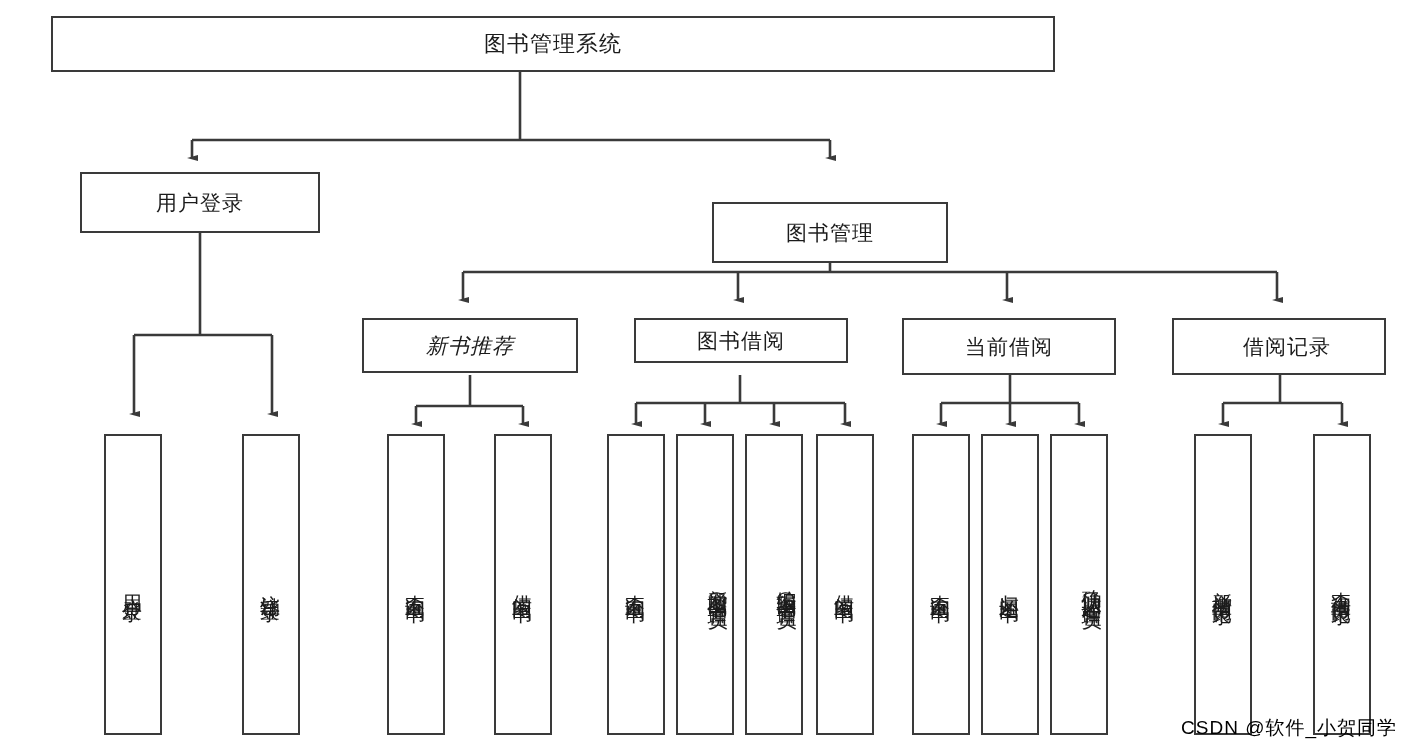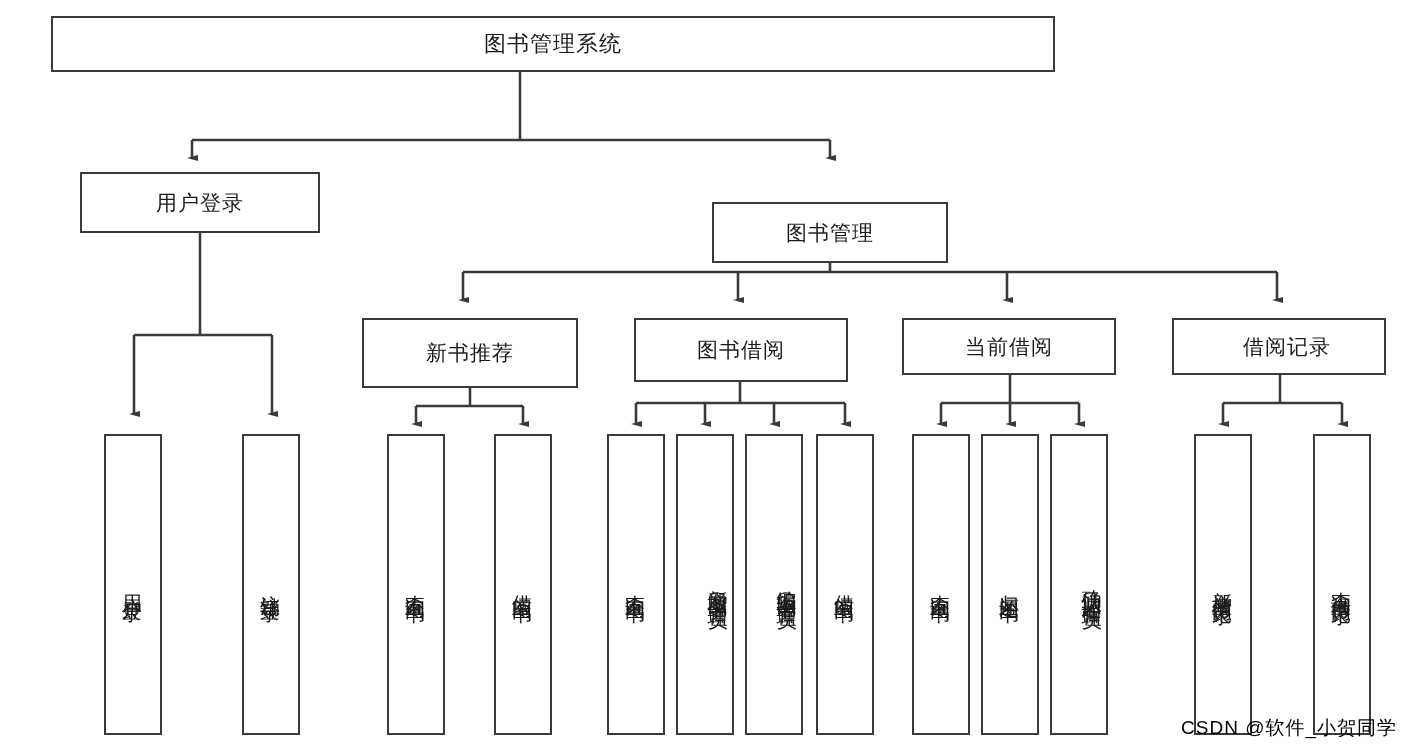--- a/index.html
+++ b/index.html
@@ -144,25 +144,25 @@
   </div>
 
   <div class="node node-h" style="left:80px; top:172px; width:240px; height:61px;">
     <span>用户登录</span>
   </div>
 
   <div class="node node-h" style="left:712px; top:172px; width:236px; height:61px;margin-top:30px;">
     <span>图书管理</span>
   </div>
 
-  <div class="node node-h" style="left:362px; top:318px; width:216px; height:70px;">
+  <div class="node node-h" style="left:362px; top:318px; width:216px; height:55px;font-style:italic;">
     <span>新书推荐</span>
   </div>
 
-  <div class="node node-h" style="left:634px; top:318px; width:214px; height:64px;">
+  <div class="node node-h" style="left:634px; top:318px; width:214px; height:45px;">
     <span>图书借阅</span>
   </div>
 
   <div class="node node-h" style="left:902px; top:318px; width:214px; height:57px;">
     <span>当前借阅</span>
   </div>
 
   <div class="node node-h" style="left:1172px; top:318px; width:214px; height:57px;padding-left:16px;">
     <span>借阅记录</span>
   </div>

